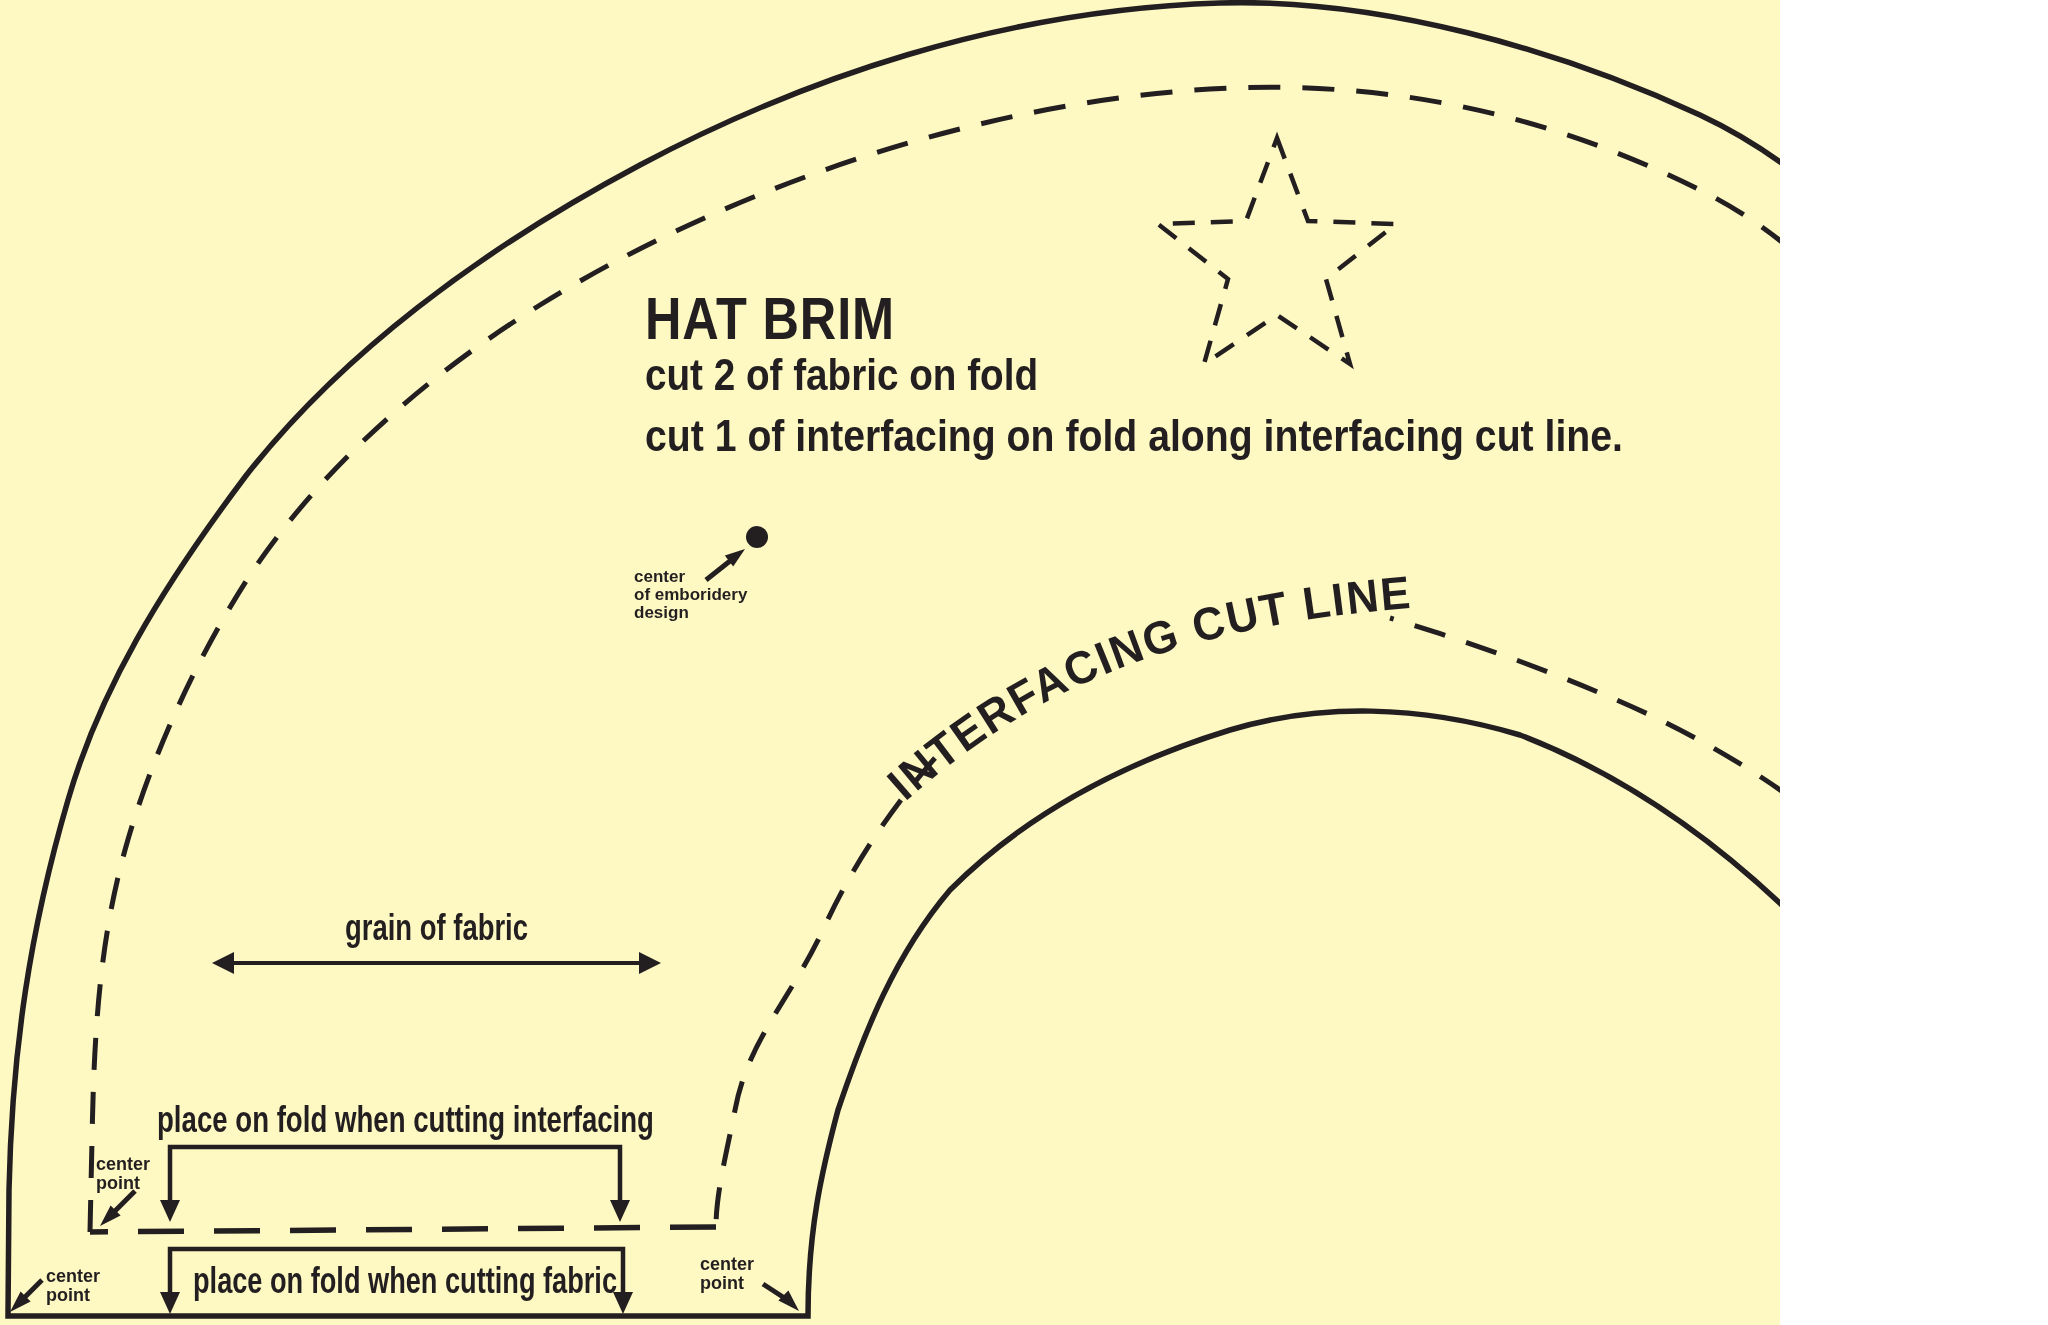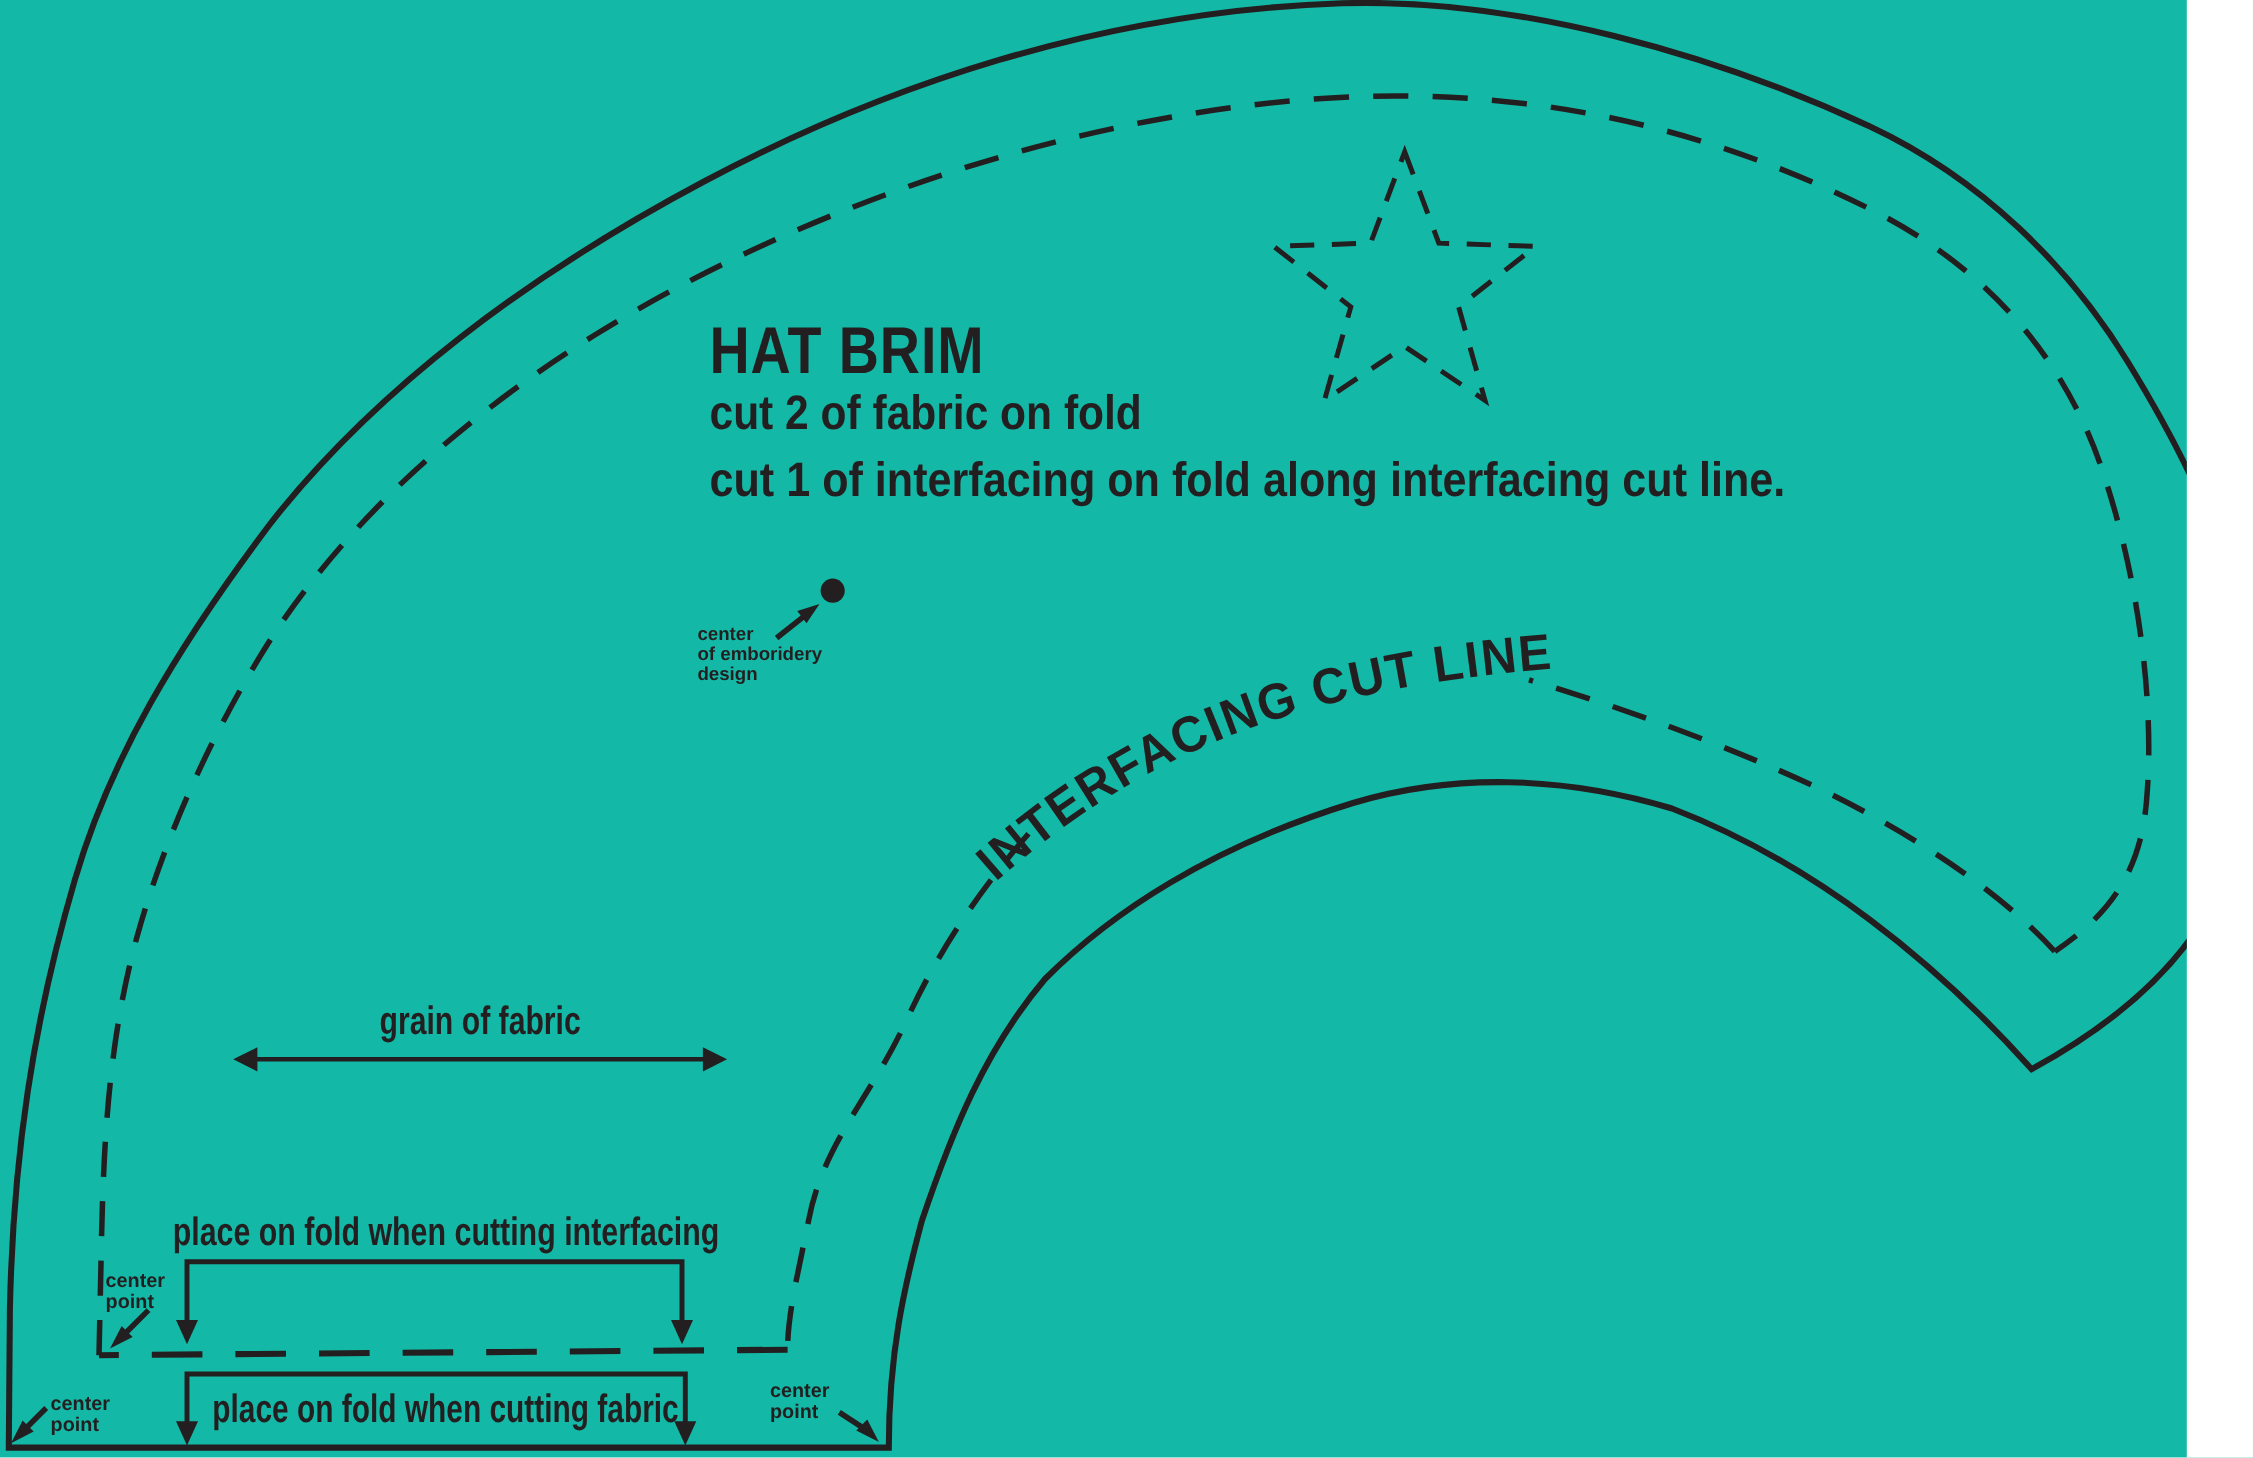--- a/index.html
+++ b/index.html
@@ -1,16 +1,16 @@
 <!DOCTYPE html>
 <html><head>
 <meta charset="utf-8">
 <style>
   html,body{margin:0;padding:0;background:#ffffff;}
-  .canvas{width:1988px;height:1325px;position:relative;background:#14b8a6;overflow:hidden;}
+  .canvas{width:1780px;height:1325px;position:relative;background:#fef9c3;overflow:hidden;}
   svg{display:block;}
   text{font-family:"Liberation Sans","DejaVu Sans",sans-serif;fill:#231f20;}
   .title{font-weight:900;font-size:60px;letter-spacing:1px;}
   .instr{font-weight:600;font-size:44px;}
   .small-bold{font-weight:700;font-size:18px;}
   .tiny-bold{font-weight:700;font-size:17px;}
   .mid{font-weight:600;font-size:36px;}
   .curved{font-weight:700;font-size:46px;letter-spacing:2px;}
   .stroke{stroke:#231f20;fill:none;}
 </style>

